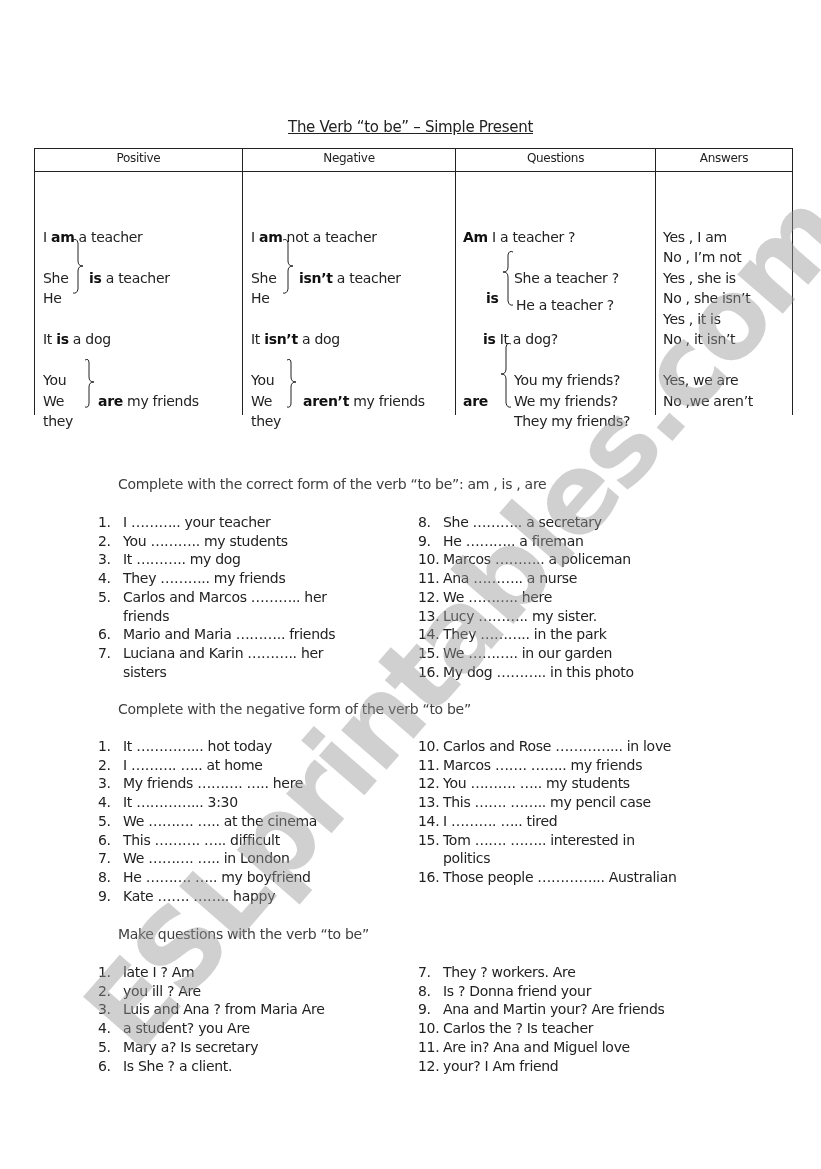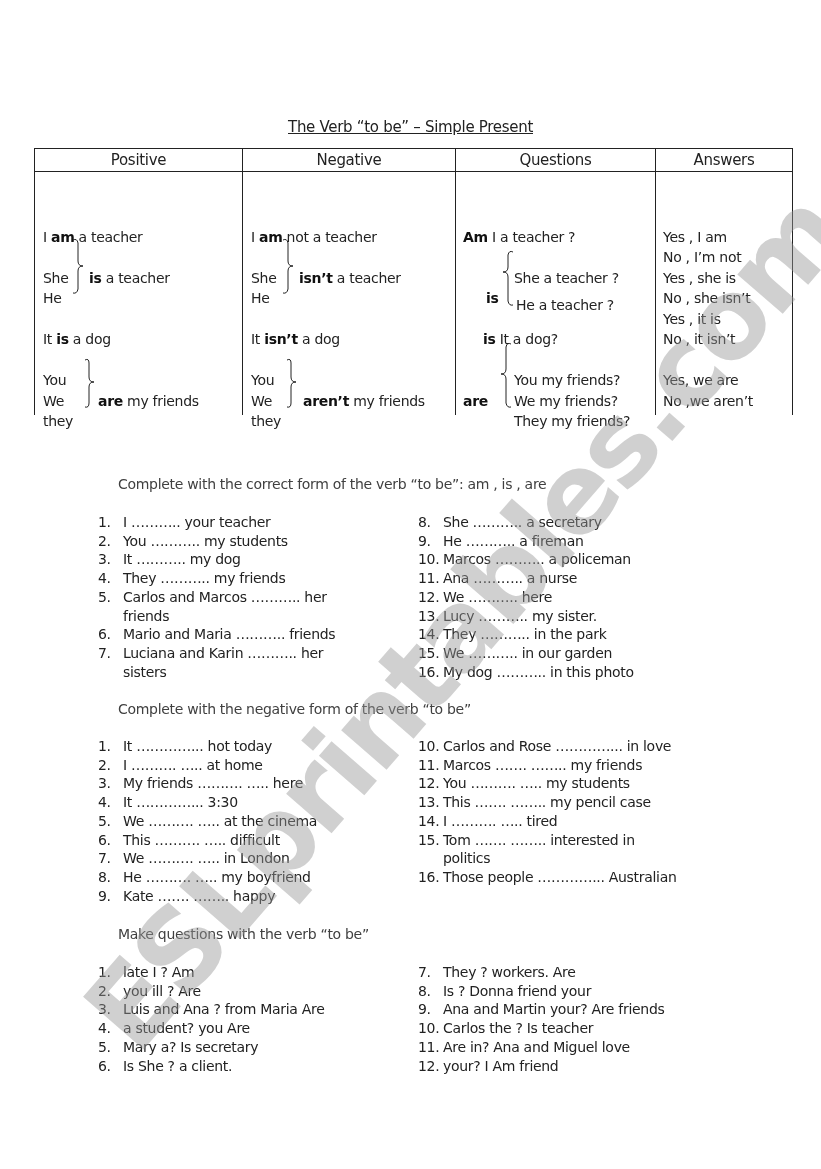--- a/index.html
+++ b/index.html
@@ -11,21 +11,21 @@
     position: absolute; top: 118px; left: 0; width: 821px; text-align: center;
     font-size: 15px; text-decoration: underline; color: #222;
   }
   
   .grammar-table {
     position: absolute; left: 34px; top: 148px; width: 757px; height: 266px;
     border-top: 1px solid #222; border-left: 1px solid #222; border-right: 1px solid #222;
   }
   .col-line { position: absolute; top: 0; bottom: 0; width: 1px; background: #222; }
   .hdr-line { position: absolute; left: 0; right: 0; top: 22px; height: 1px; background: #222; }
-  .hdr { position: absolute; top: 2px; text-align: center; font-size: 15px; color: #222; }
+  .hdr { position: absolute; top: 2px; text-align: center; font-size: 12px; color: #222; }
   .cell-text { position: absolute; font-size: 14px; color: #222; white-space: nowrap; margin-top: 36px; }
   .cell-text b { font-weight: bold; color: #111; }
   .brace { position: absolute; font-size: 15px; color: #222; }
   .brace svg { display: block; }
   
   .instr { position: absolute; font-size: 14px; color: #404040; white-space: nowrap; }
   .ex-list { position: absolute; margin: 0; padding: 0; list-style: none; font-size: 14px; color: #222; }
   .ex-list li { position: relative; line-height: 18.7px; padding-left: 25px; white-space: nowrap; }
   .ex-list li .num { position: absolute; left: 0; }
   .ex-list li.wrap { white-space: normal; width: 240px; }

